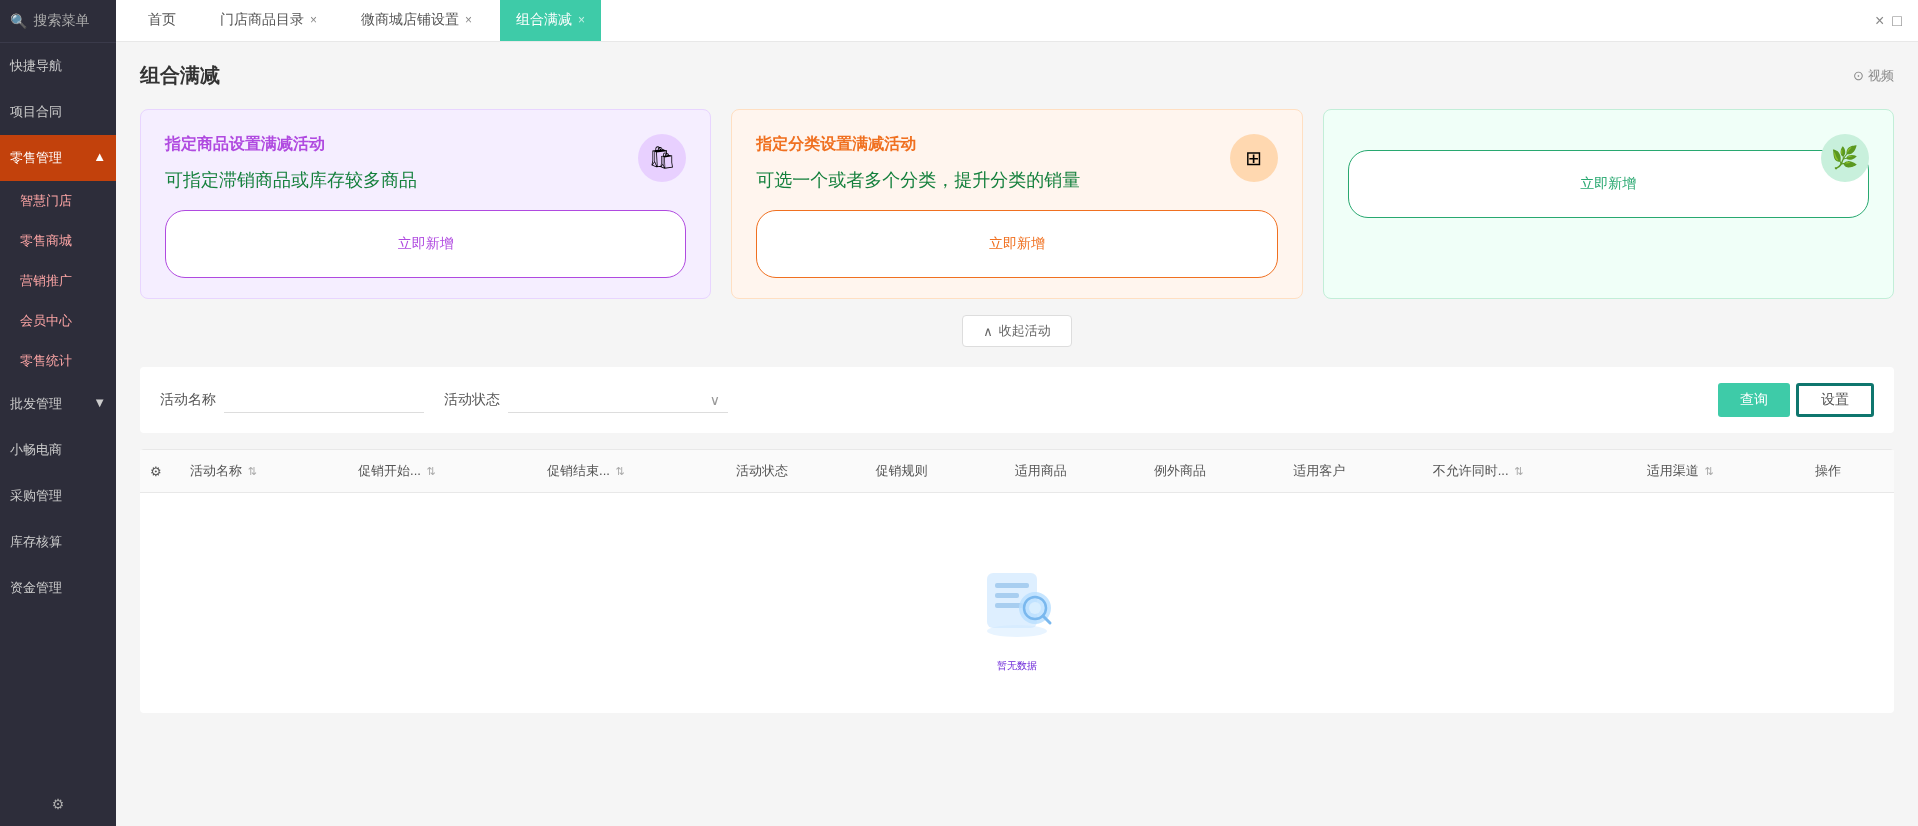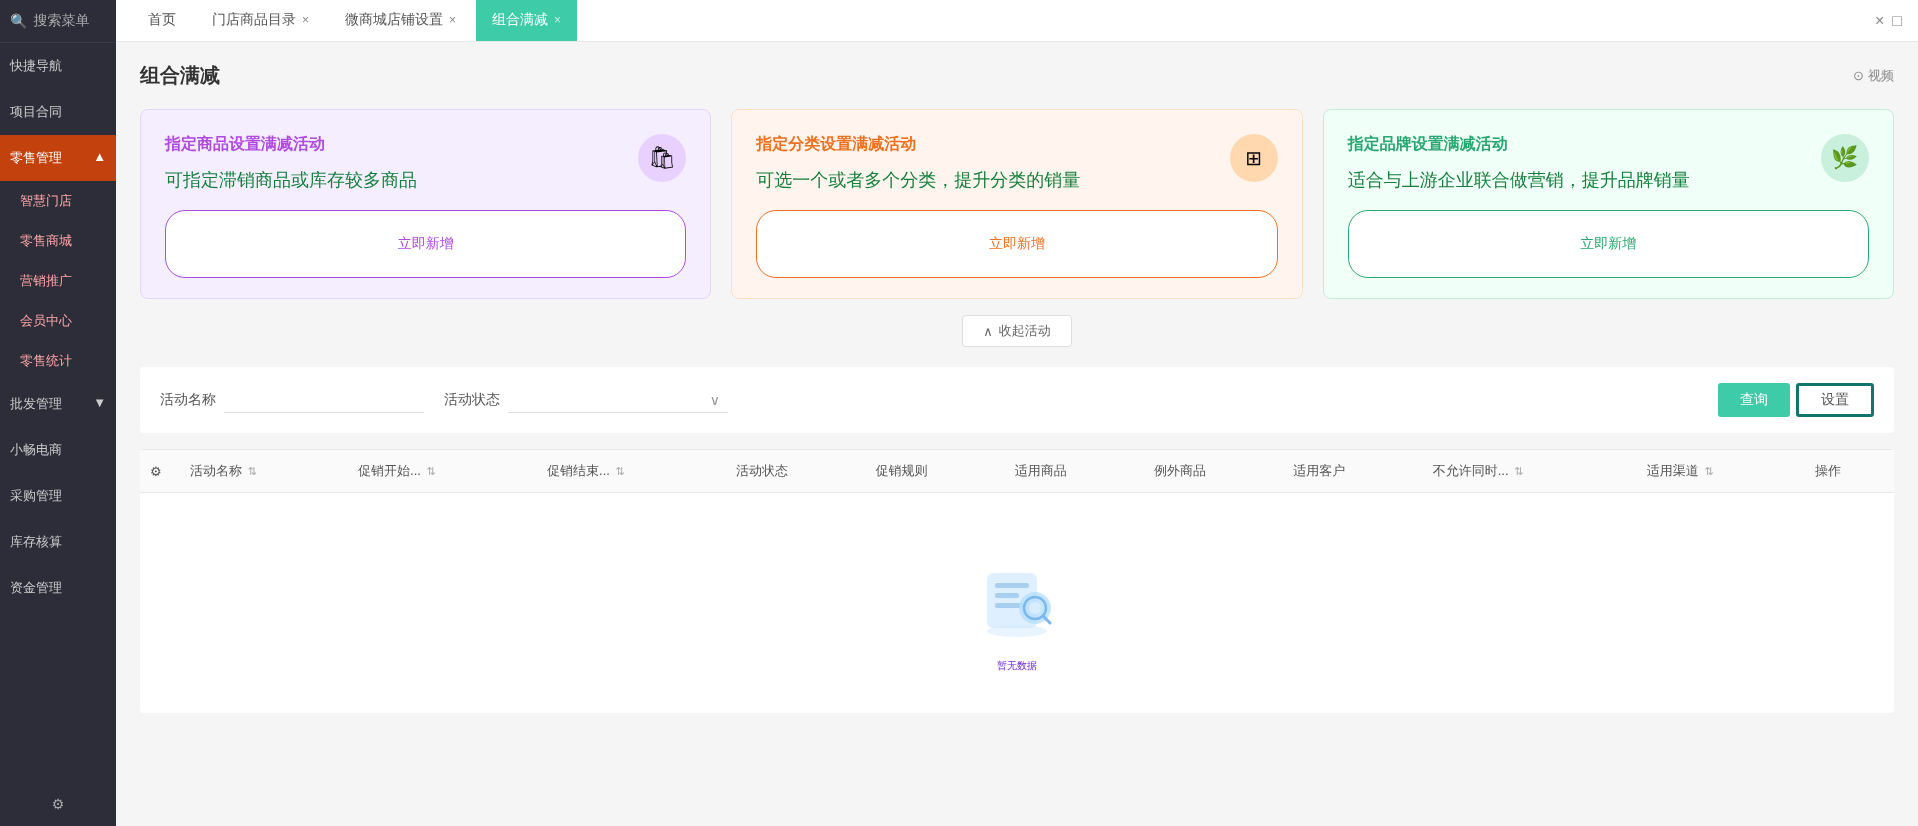--- a/index.html
+++ b/index.html
@@ -66,21 +66,21 @@
       background: #fff;
       border-bottom: 1px solid #e8e8e8;
       padding: 0 16px;
       height: 42px;
       flex-shrink: 0;
       justify-content: space-between;
     }
     .tabs {
       display: flex;
       align-items: center;
-      gap: 4px;
+      gap: 12px;
       height: 100%;
     }
     .tab {
       padding: 0 16px;
       height: 100%;
       display: flex;
       align-items: center;
       gap: 6px;
       cursor: pointer;
       font-size: 14px;
@@ -443,24 +443,20 @@
         <div class="card-icon orange" style="font-size:20px;">⊞</div>
         <div>
           <div class="card-title orange">指定分类设置满减活动</div>
           <div class="card-desc">可选一个或者多个分类，提升分类的销量</div>
         </div>
         <button class="card-btn orange">立即新增</button>
       </div>
 
       <div class="activity-card green">
         <div class="card-icon green">🌿</div>
-        <div>
-          <div class="card-title green">指定品牌设置满减活动</div>
-          <div class="card-desc">适合与上游企业联合做营销，提升品牌销量</div>
-        </div>
         <button class="card-btn green">立即新增</button>
       </div>
     </div>
 
     <div class="collapse-bar">
       <button class="collapse-btn">
         <span>∧</span>
         <span>收起活动</span>
       </button>
     </div>

